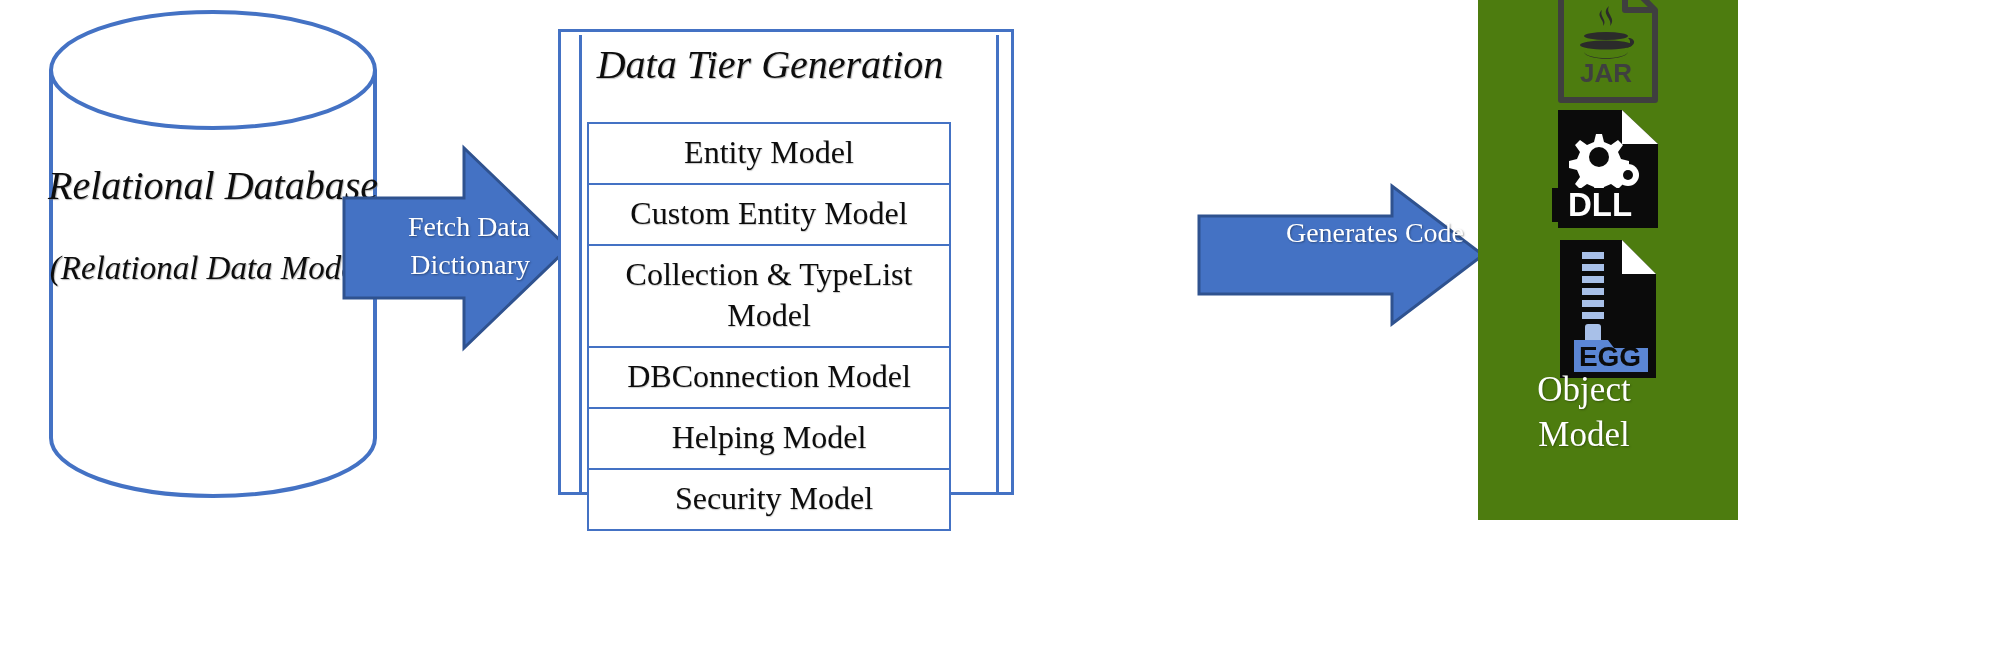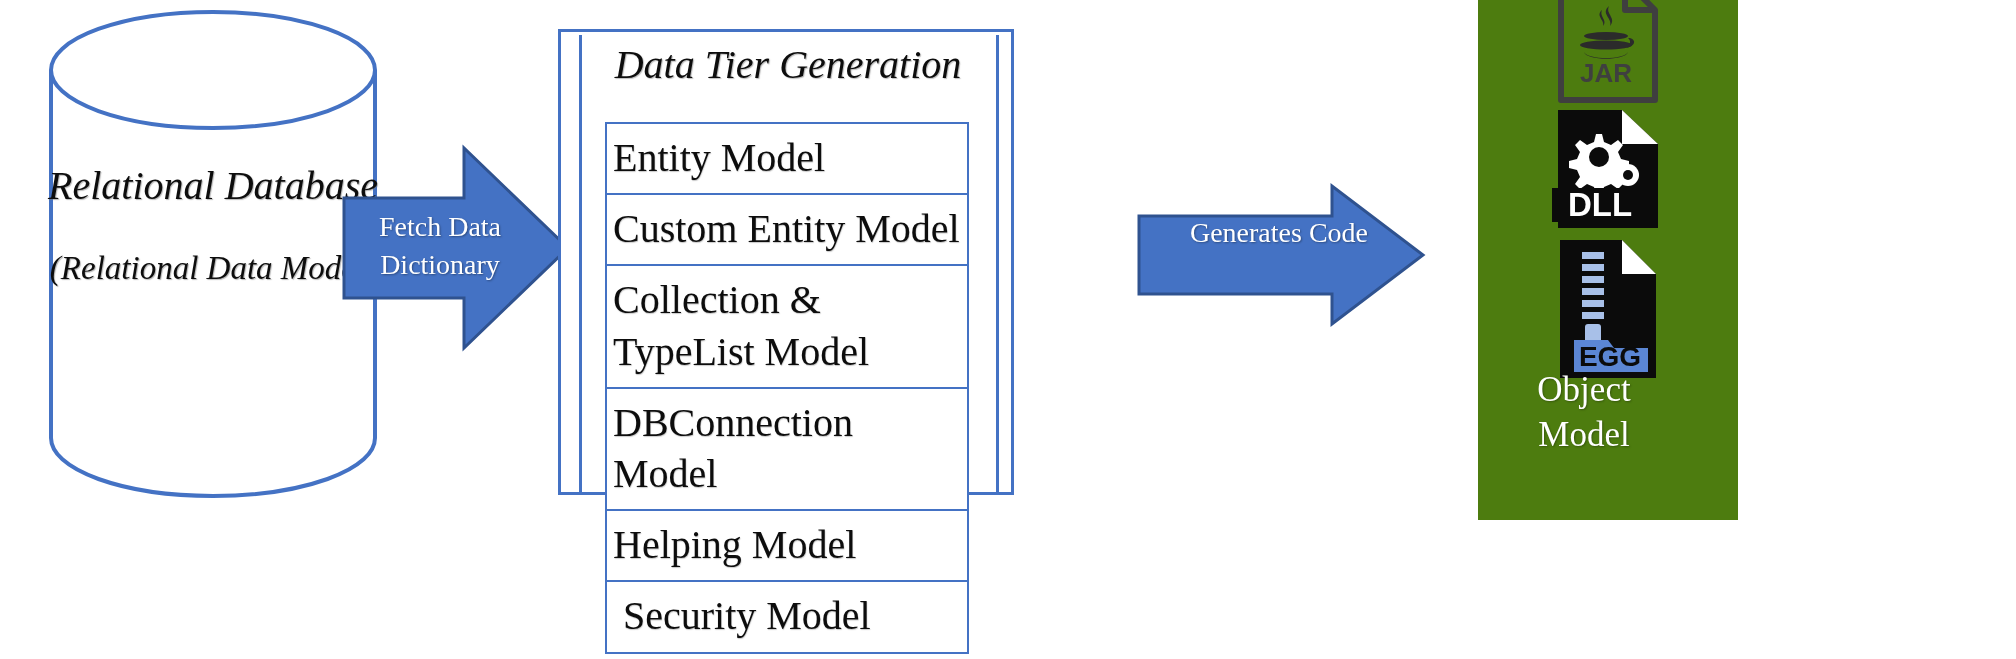--- a/index.html
+++ b/index.html
@@ -54,31 +54,31 @@
     font-family: "Liberation Serif", serif;
   }
 
   
   .arrow {
     position: absolute;
   }
   .arrow svg { display: block; }
   .arrow-label {
     position: absolute;
-    text-align: center;
+    text-align: right;
     color: #ffffff;
     font-size: 28px;
     line-height: 1.36;
     font-family: "Liberation Serif", serif;
     text-shadow: 1px 1px 2px rgba(0,0,0,0.35);
     pointer-events: none;
   }
   #arrow-fetch { left: 340px; top: 140px; }
   #arrow-fetch .arrow-label { left: 10px; top: 68px; width: 180px; }
-  #arrow-generates { left: 1136px; top: 182px; }
+  #arrow-generates { left: 1196px; top: 182px; }
   #arrow-generates .arrow-label { left: 18px; top: 32px; width: 250px; }
 
   
   .dtg-outer {
     position: absolute;
     left: 558px;
     top: 29px;
     width: 456px;
     height: 466px;
     border: 3px solid #4472c4;
@@ -90,21 +90,21 @@
     left: 18px;
     top: 3px;
     width: 420px;
     height: 460px;
     border-left: 3px solid #4472c4;
     border-right: 3px solid #4472c4;
     box-sizing: border-box;
   }
   .dtg-content {
     position: absolute;
-    left: 582px;
+    left: 564px;
     top: 29px;
     width: 412px;
     height: 466px;
     box-sizing: border-box;
   }
   .dtg-title {
     position: absolute;
     left: 0;
     top: 12px;
     width: 412px;
@@ -120,23 +120,23 @@
     left: 23px;
     top: 93px;
     width: 364px;
     border: 2px solid #4472c4;
     box-sizing: border-box;
     background: #ffffff;
   }
   .dtg-item {
     border-bottom: 2px solid #4472c4;
     box-sizing: border-box;
-    text-align: left;
+    text-align: center;
     color: #0d0d0d;
-    font-size: 40px;
+    font-size: 32px;
     line-height: 1.28;
     padding: 8px 6px 10px 6px;
     font-family: "Liberation Serif", serif;
     text-shadow: 0.5px 0.5px 1px rgba(130,130,130,0.45);
   }
   .dtg-item:last-child { border-bottom: none; padding-left: 16px; }
 
   
   .out-panel {
     position: absolute;

